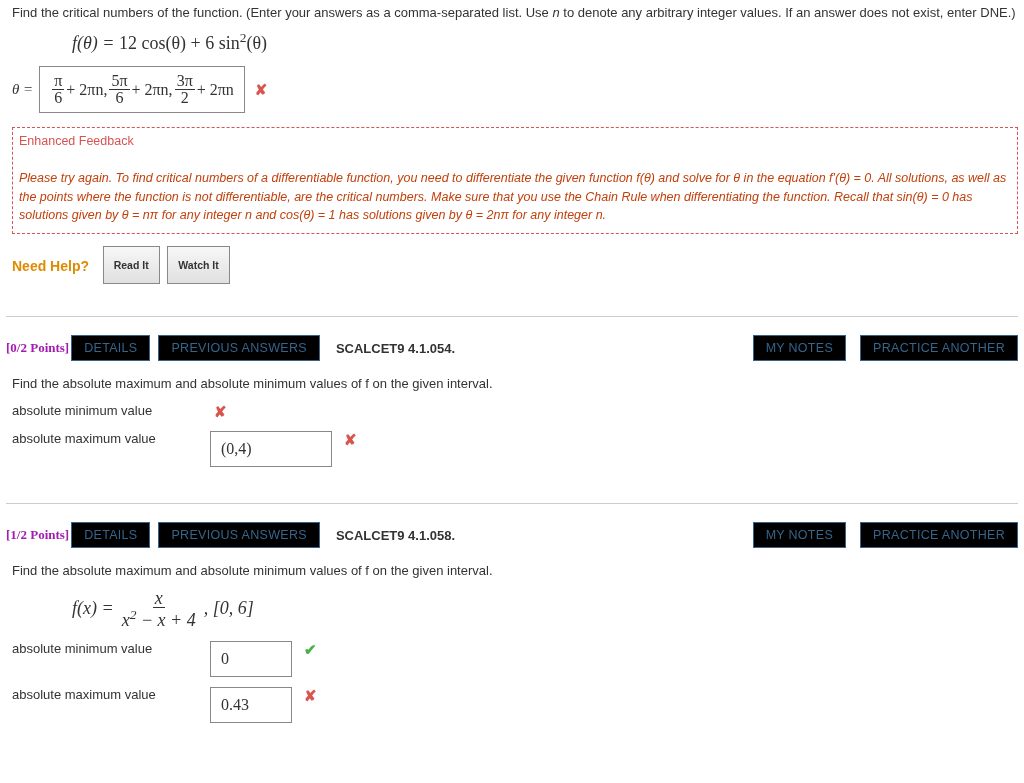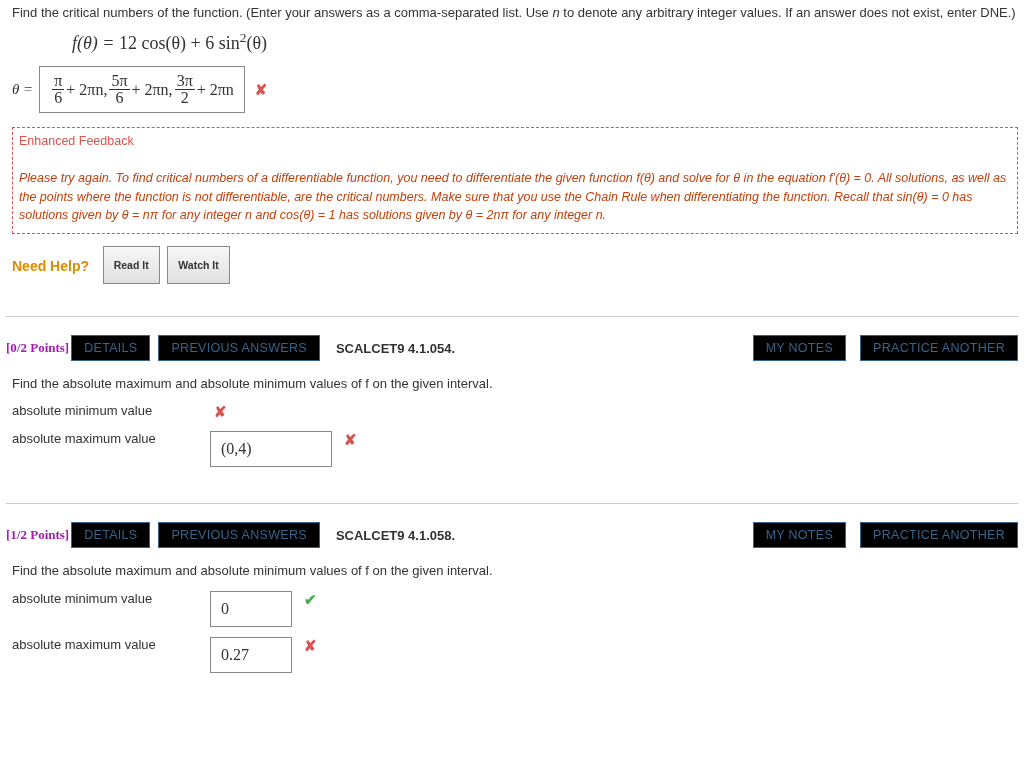--- a/index.html
+++ b/index.html
@@ -235,26 +235,34 @@
     <span class="pill-btn">PREVIOUS ANSWERS</span>
     <span class="src-label">SCALCET9 4.1.058.</span>
     <div class="header-right">
       <span class="pill-btn">MY NOTES</span>
       <span class="pill-btn" style="margin-right:0">PRACTICE ANOTHER</span>
     </div>
   </div>
 
   <div class="q-body">
     <div class="prompt">Find the absolute maximum and absolute minimum values of f on the given interval.</div>
+    <div class="func-line" style="display:flex;align-items:center;gap:4px">
+      <span>f(x) = </span>
+      <span class="frac">
+        <span class="num">x</span>
+        <span class="den"><span>x</span><sup>2</sup><span> − x + 4</span></span>
+      </span>
+      <span>,    [0, 6]</span>
+    </div>
 
     <div class="ans-field-row">
       <span class="field-label">absolute minimum value</span>
       <span class="answer-box">0</span>
       <span class="check-mark">✔</span>
     </div>
     <div class="ans-field-row">
       <span class="field-label">absolute maximum value</span>
-      <span class="answer-box">0.27</span>
+      <span class="answer-box">0.43</span>
       <span class="x-mark">✘</span>
     </div>
   </div>
 
 </div>
 
 </body></html>

